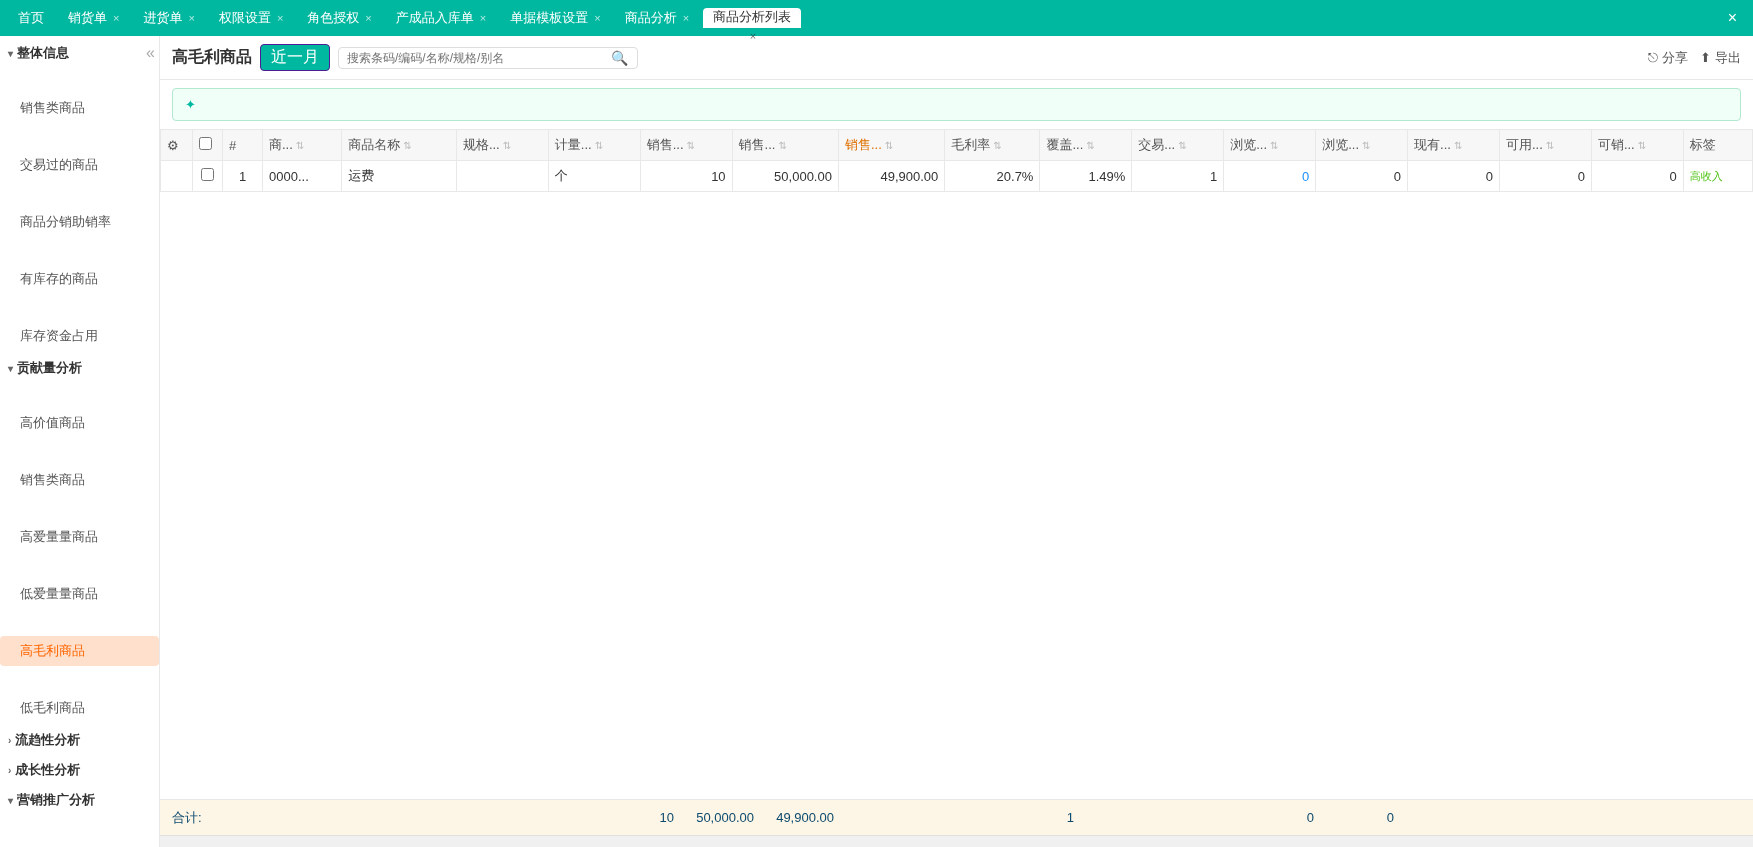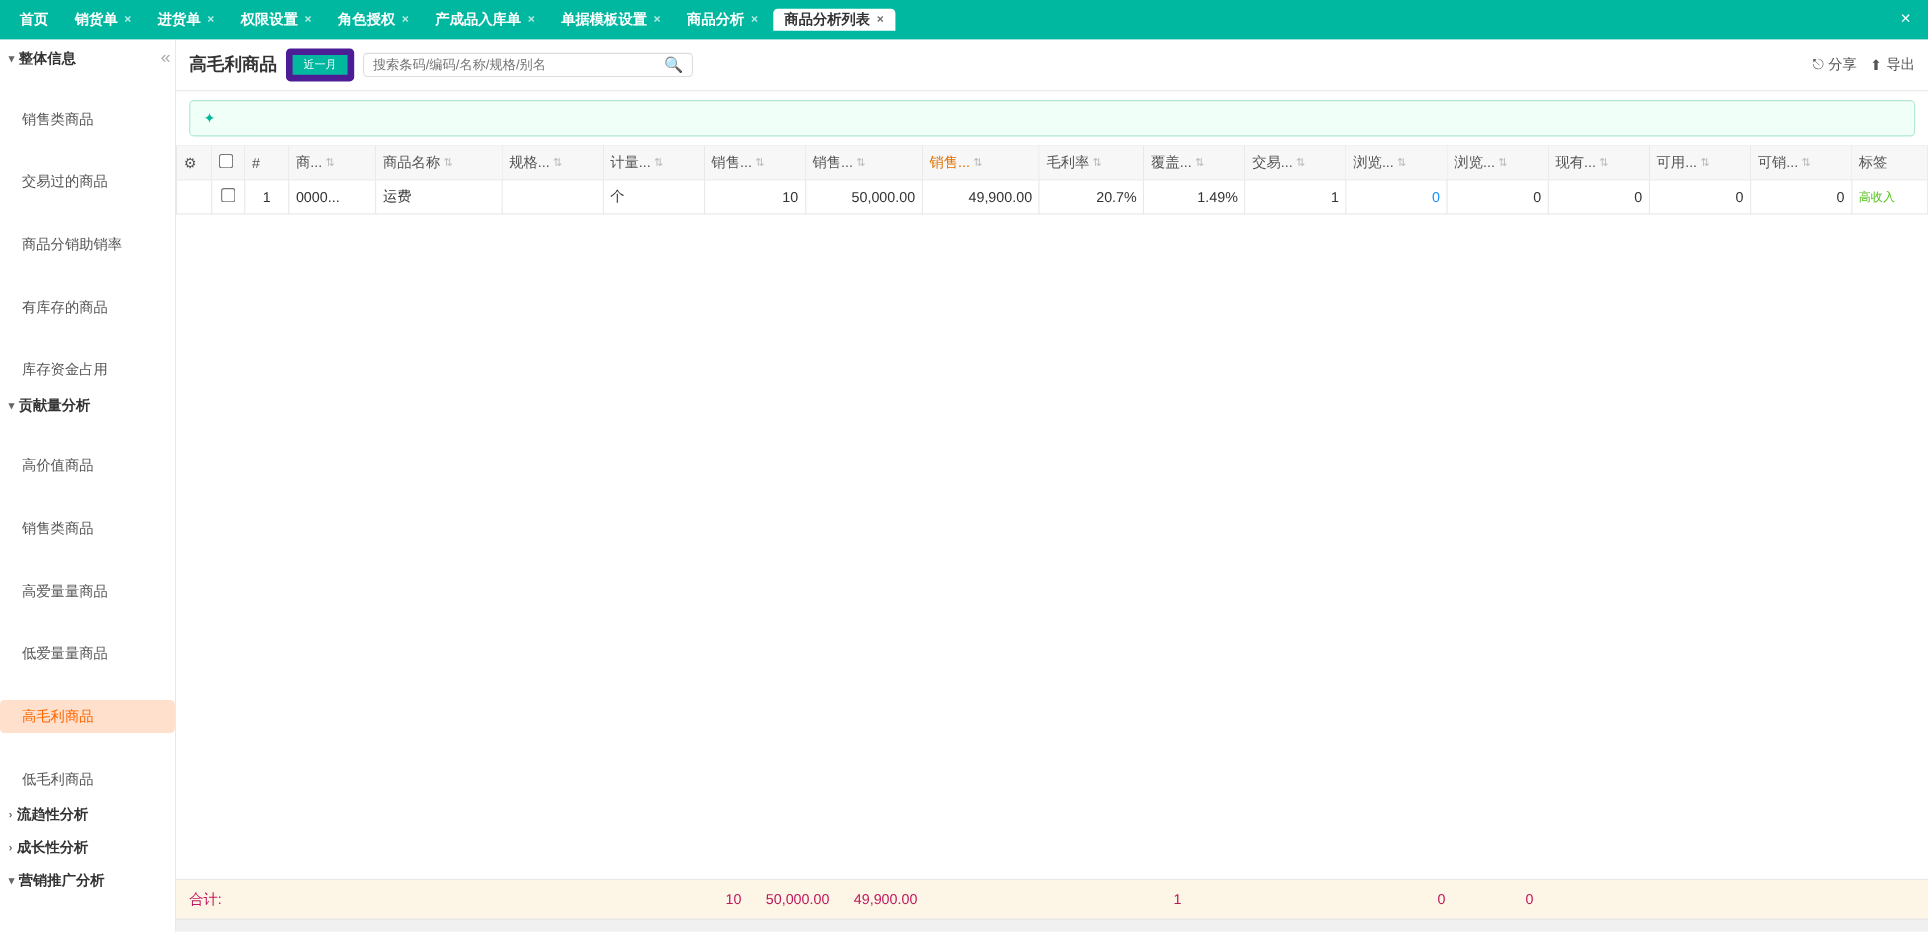--- a/index.html
+++ b/index.html
@@ -18,23 +18,22 @@
     .nav-item {
       padding: 0 10px;
       height: 20px;
       display: flex;
       align-items: center;
       cursor: pointer;
       white-space: nowrap;
       font-size: 13px;
       color: #fff;
       gap: 4px;
-      font-weight: bold;
-    }
-    .nav-item.active { background: #fff; color: #333; border-radius: 4px 4px 0 0; }
+    }
+    .nav-item.active { background: #fff; color: #333; border-radius: 4px 4px 0 0; flex-direction: column; }
     .nav-item .close-x { font-size: 11px; opacity: 0.7; margin-left: 2px; }
     .nav-close-btn {
       margin-left: auto;
       color: #fff;
       cursor: pointer;
       font-size: 16px;
       padding: 0 8px;
     }
 
     
@@ -101,26 +100,26 @@
       gap: 8px;
       border-bottom: 1px solid #e8e8e8;
     }
     .page-title-text {
       font-size: 16px;
       font-weight: bold;
       color: #333;
     }
     .filter-btn {
       background: #fff;
-      border: 6px solid #4c1d95;
+      border: 1px solid #4c1d95;
       color: #00b8a0;
       padding: 2px 10px;
       border-radius: 4px;
       cursor: pointer;
-      font-size: 10px;
+      font-size: 16px;
     }
     .filter-btn.active {
       background: #00b8a0;
       color: #fff;
     }
     .search-box {
       display: flex;
       align-items: center;
       border: 1px solid #ddd;
       border-radius: 4px;
@@ -211,21 +210,21 @@
 
     
     .table-footer {
       display: flex;
       align-items: center;
       background: #fdf5e6;
       border-top: 1px solid #e8e8e8;
       padding: 6px 12px;
       gap: 0;
       font-size: 12px;
-      color: #be185d;
+      color: #0c4a6e;
       min-height: 36px;
       position: sticky;
       bottom: 0;
     }
     .footer-label { min-width: 80px; }
     .footer-cell {
       min-width: 80px;
       text-align: right;
       padding-right: 8px;
     }

